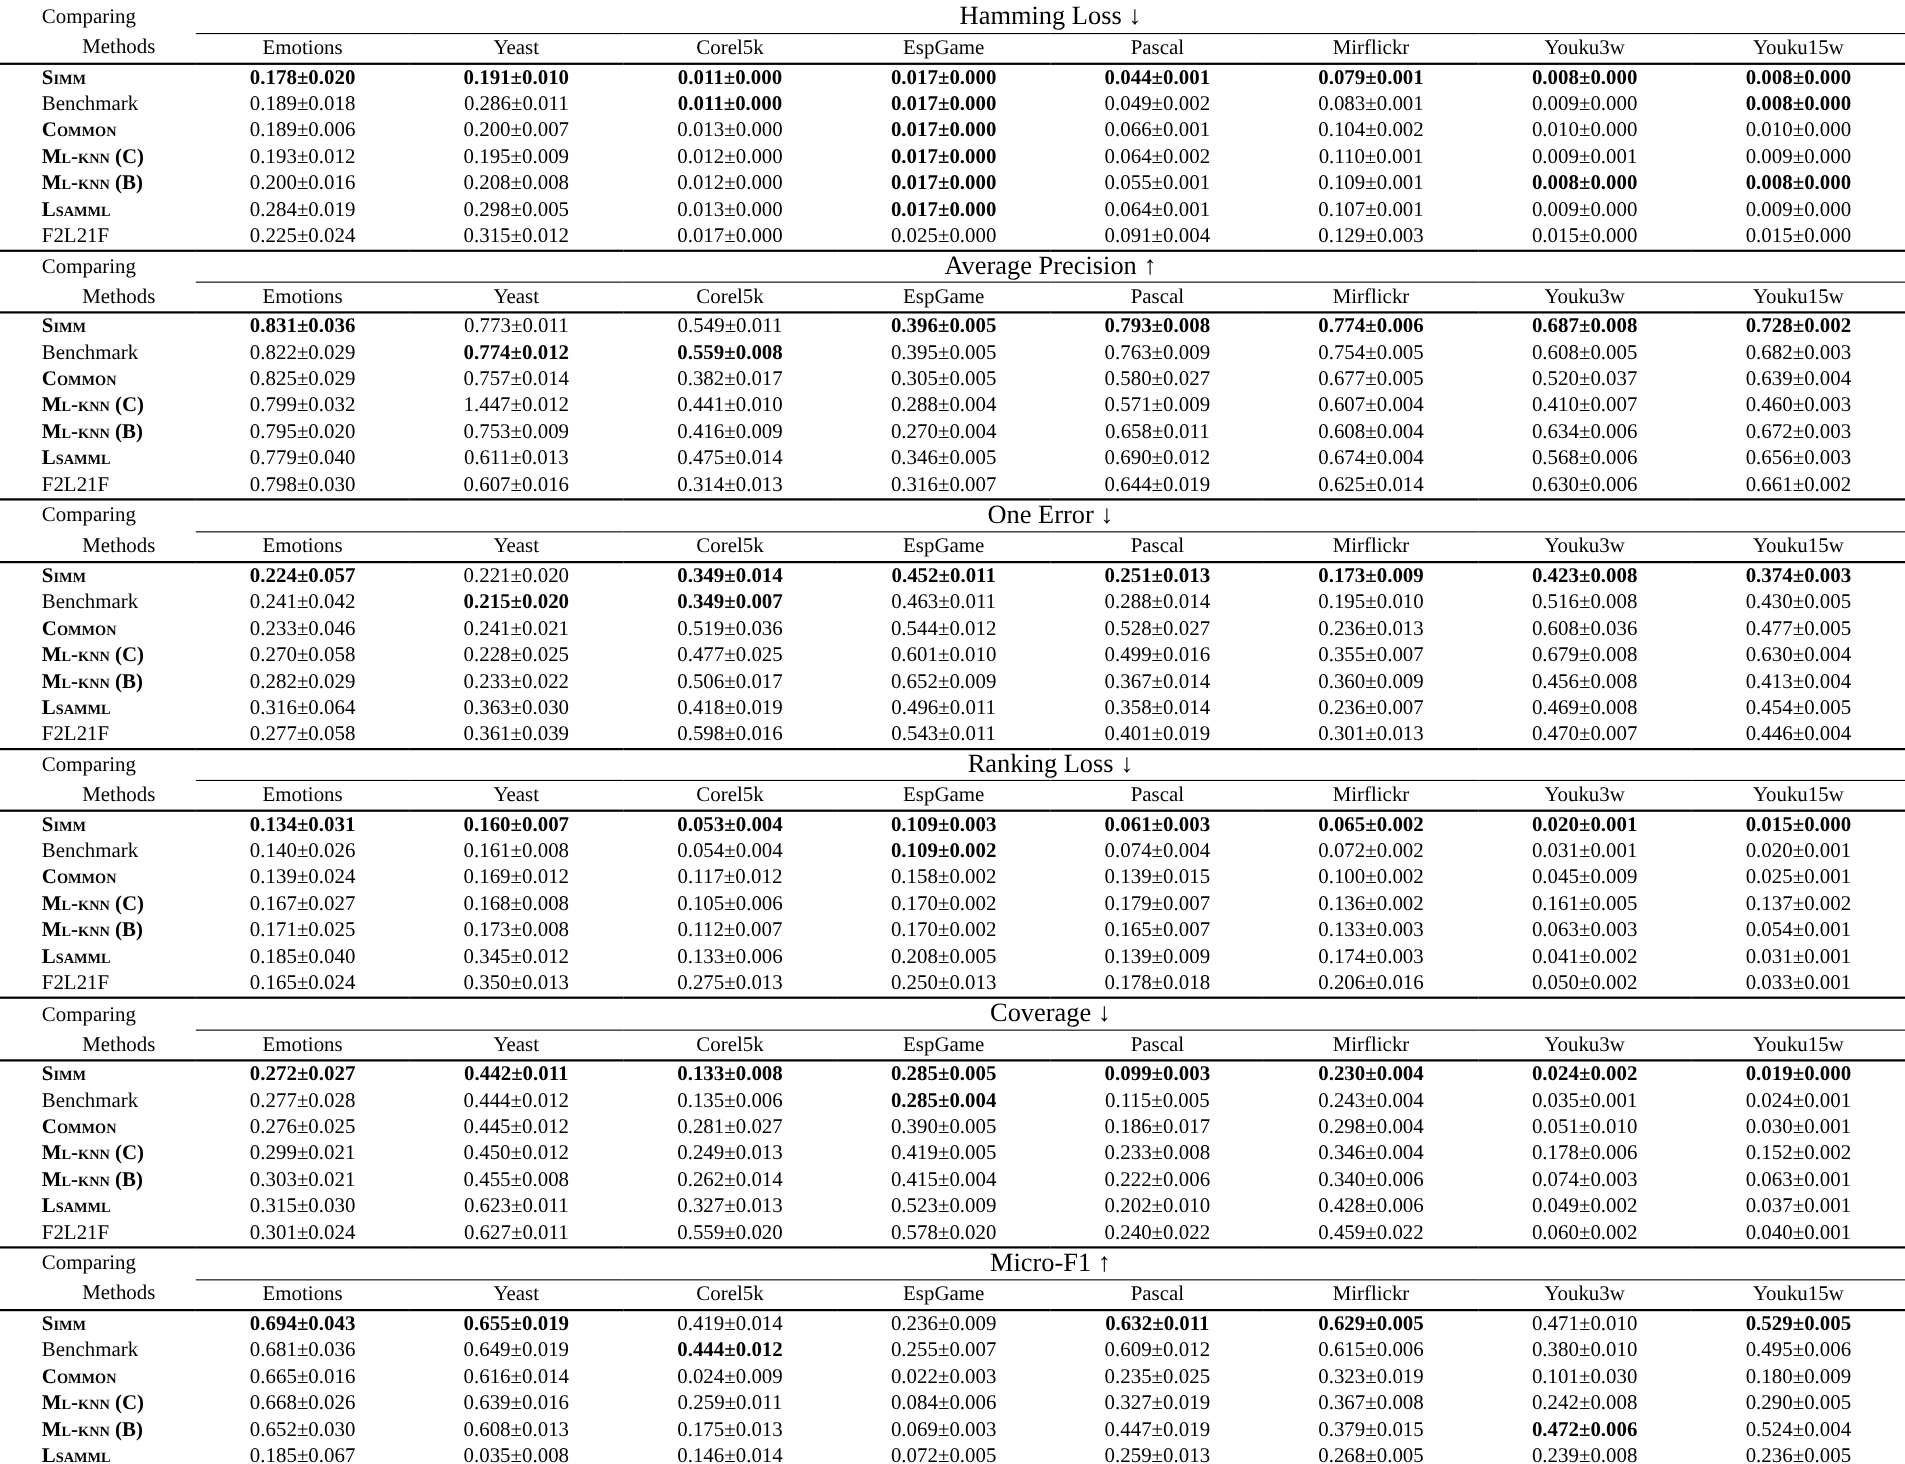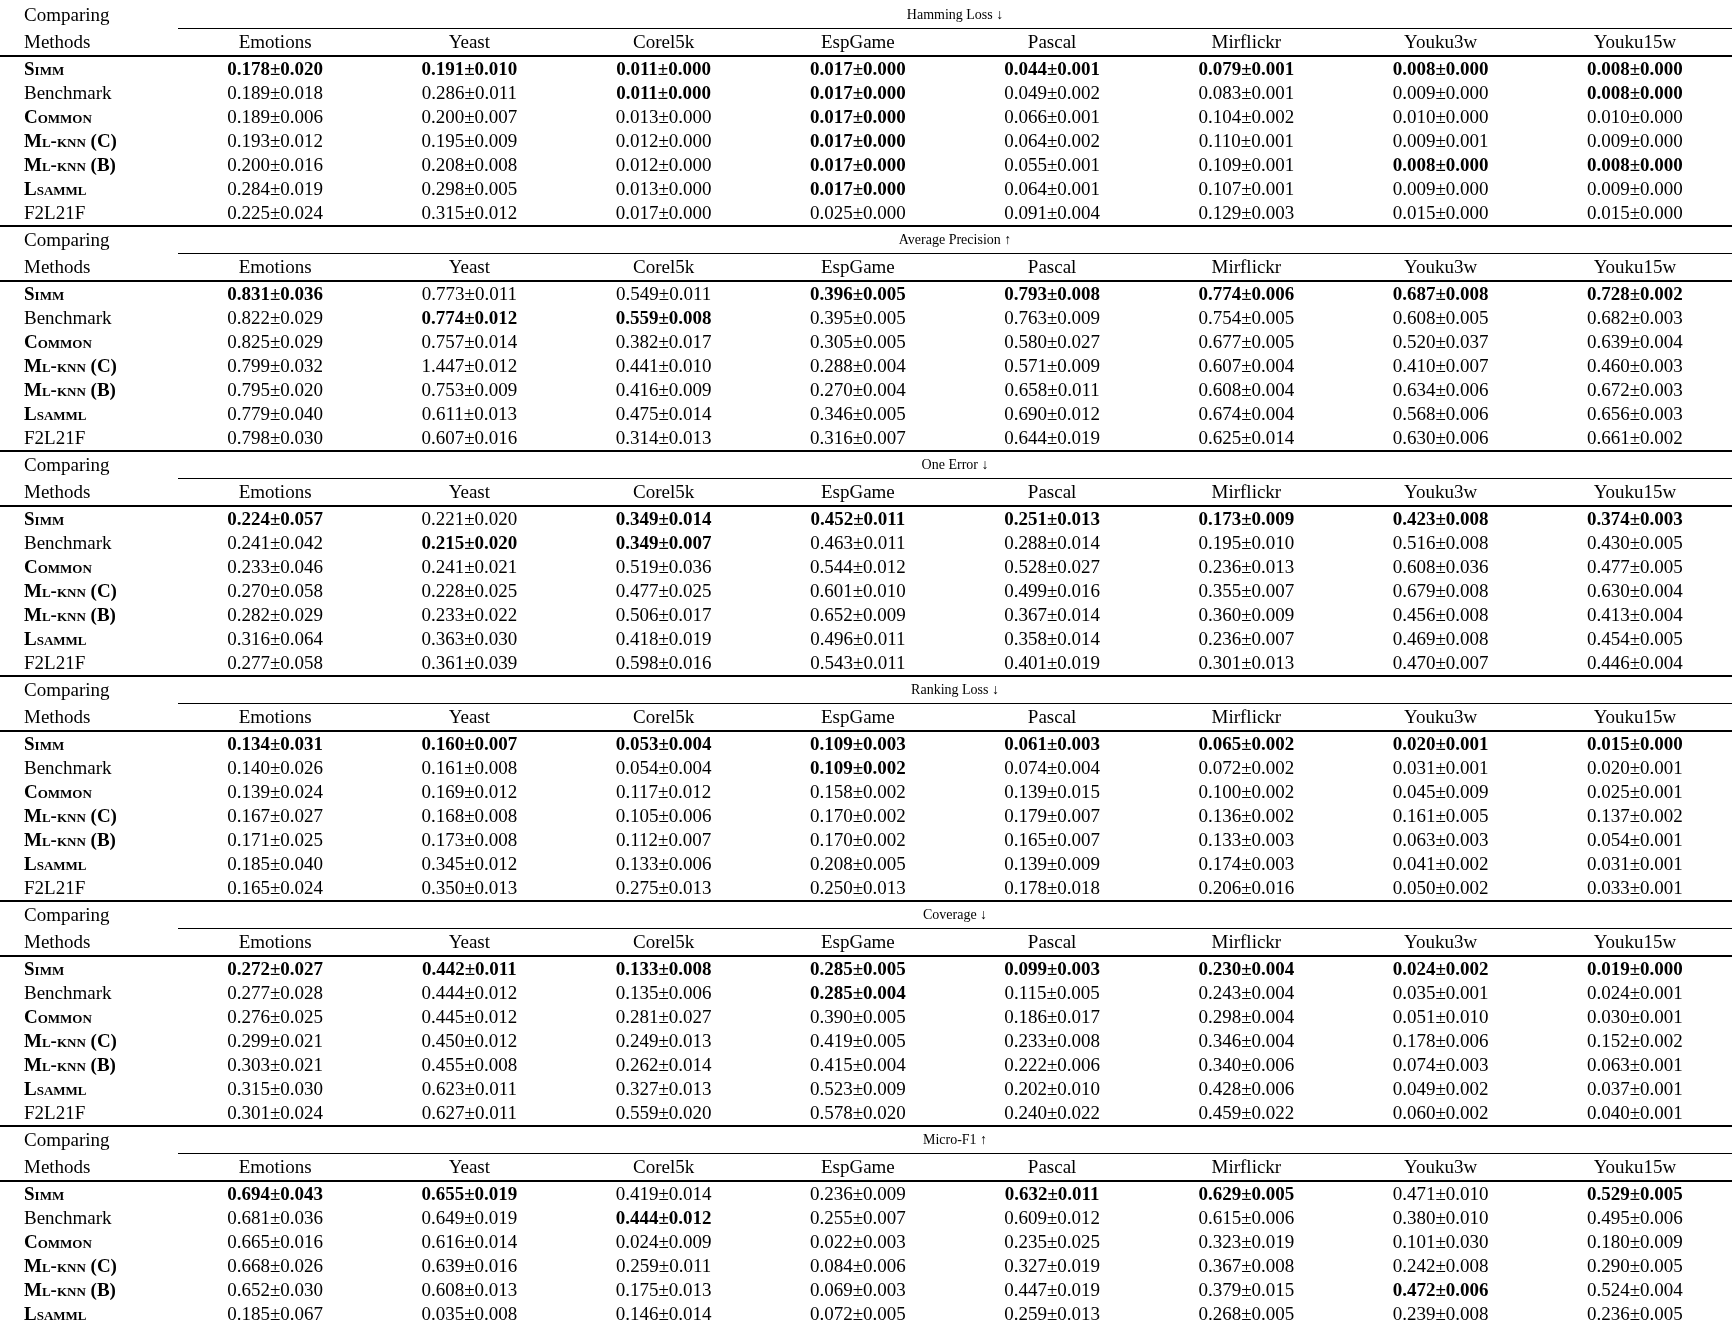--- a/index.html
+++ b/index.html
@@ -31,30 +31,30 @@
     margin: 0;
     text-align: center;
     font-size: 19px;
     line-height: 1.15;
     white-space: nowrap;
     vertical-align: middle;
     color: #000;
   }
   .col-method {
     text-align: left;
-    padding-left: 24px;
+    padding-left: 38px;
   }
   .sc { font-variant: small-caps; font-weight: bold; }
   .row-title td { height: 26px; }
-  .row-head  td { height: 26px; border-bottom: 2.5px solid #000; }
+  .row-head  td { height: 26px; border-bottom: 2.5px solid #000; text-align: center; }
   .row-data  td { height: 24px; }
   .section-sep td { border-top: 2.5px solid #000; }
   .metric-title {
     border-bottom: 1.7px solid #000;
-    font-size: 14px;
+    font-size: 24px;
     text-align: center;
   }
   td.b { font-weight: bold; }
 </style>
 </head>
 <body>
 
 <div class="page">
   <table class="results">
     <colgroup>

